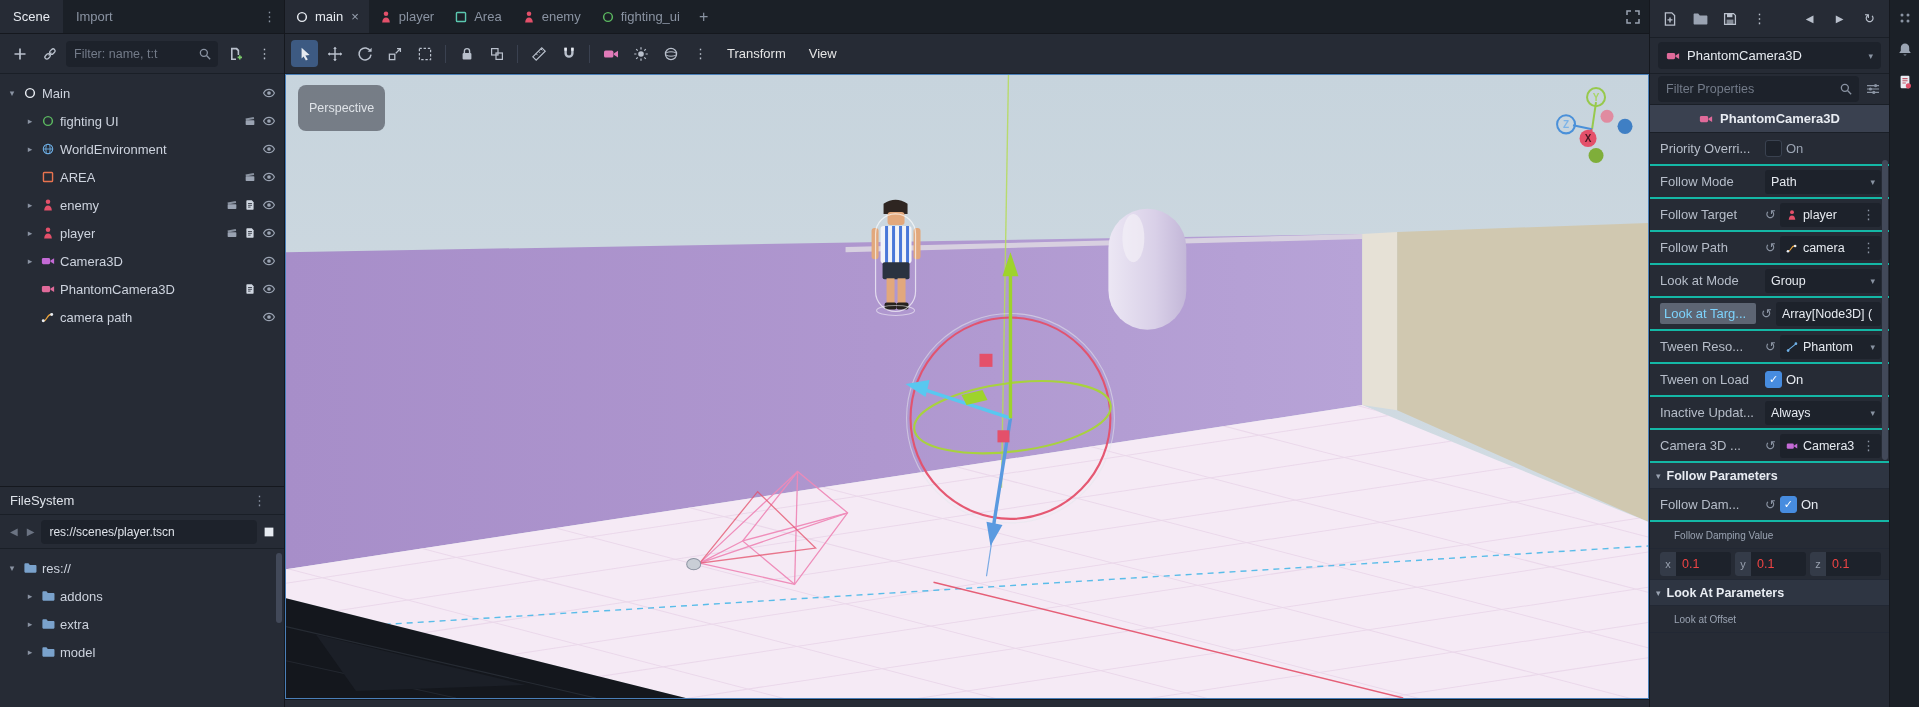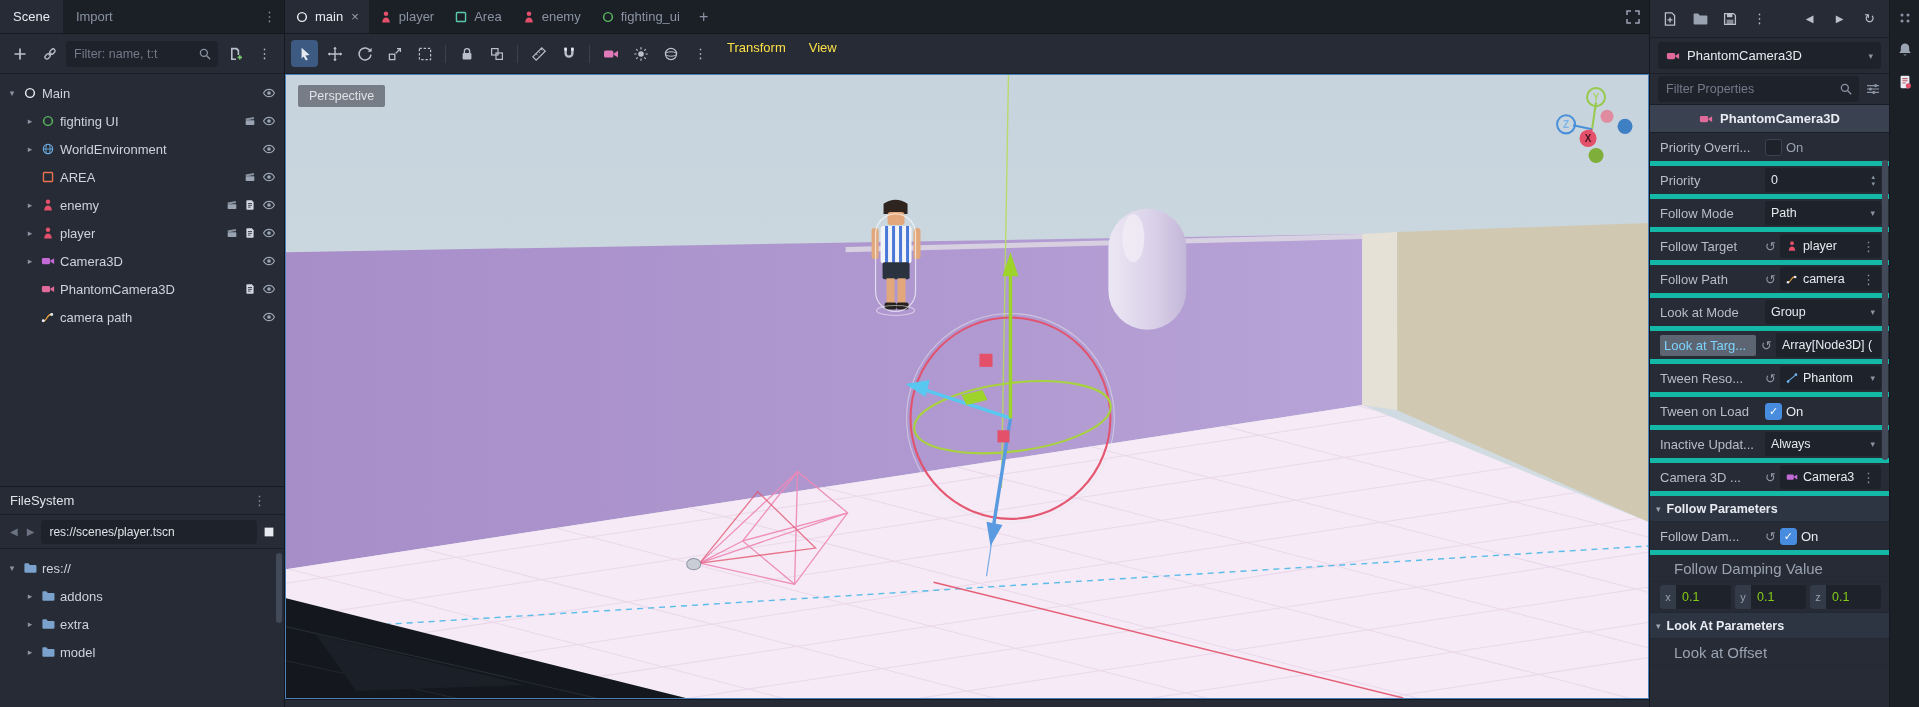--- a/index.html
+++ b/index.html
@@ -44,54 +44,54 @@
 .breadcrumb{flex:1;background:#1d222b;border-radius:4px;height:24px;display:flex;align-items:center;padding:0 8px;font-size:12px;color:#dfe3ea;overflow:hidden;white-space:nowrap}
 .fs-filter{height:34px;display:flex;align-items:center;gap:6px;padding:0 8px;border-bottom:1px solid #1a1f27}
 .vscroll{position:absolute;right:2px;width:6px;border-radius:3px;background:#424959}
 
 .col-center{flex:1;display:flex;flex-direction:column;min-width:0;background:#262b35}
 .scenetabs{height:34px;background:#1b2027;display:flex;align-items:stretch;border-bottom:1px solid #15181e}
 .stab{display:flex;align-items:center;gap:6px;padding:0 10px;color:#8a93a2;font-size:13px;white-space:nowrap}
 .stab.active{background:#262b35;color:#e7ebf1}
 .tabclose{font-size:13px;color:#9aa3b2;margin-left:2px}
 .newtab{display:flex;align-items:center;padding:0 9px;color:#8a93a2;font-size:16px}
-.menuitem{padding:0 10px;height:27px;display:flex;color:#fde047;border-radius:4px}
+.menuitem{padding:0 10px;height:27px;display:flex;align-items:center;color:#e5e5e5;border-radius:4px}
 .vpwrap{flex:1;position:relative;border:1px solid #4a7fb8;overflow:hidden;background:#ccd9e1}
 .vpsvg{position:absolute;inset:0;width:100%;height:100%}
-.persp{position:absolute;top:10px;left:12px;background:rgba(98,103,112,.8);color:#dfe3e8;font-size:12.5px;padding:4px 11px;border-radius:2px}
+.persp{position:absolute;top:10px;left:12px;background:rgba(98,103,112,.8);color:#dfe3e8;font-size:12.5px;padding:16px 11px;border-radius:8px}
 .bottomstrip{height:8px;background:#262b35;border-top:1px solid #15181e}
 
 .col-insp{width:240px;flex:0 0 240px;display:flex;flex-direction:column;background:#262b35;border-left:1px solid #15181e;overflow:hidden;position:relative}
 .resrow{padding:4px 8px;border-bottom:1px solid #1a1f27}
 .resdd{background:#1d222b;height:27px;border-radius:4px;display:flex;align-items:center;gap:7px;padding:0 8px;font-size:13px;color:#e7ebf1}
 .filterrow{display:flex;align-items:center;gap:6px;padding:3px 8px;border-bottom:1px solid #1a1f27;height:31px}
 .pcat{height:28px;background:#3a4150;display:flex;align-items:center;justify-content:center;gap:7px;font-weight:700;font-size:13px;color:#e8ecf2;border-bottom:1px solid #1a1f27}
 .prows{flex:1;overflow:hidden}
-.prow{height:33px;display:flex;align-items:center;padding:0 8px 0 10px;gap:5px;border-bottom:5px solid #14b8a6;font-size:13px}
+.prow{height:33px;display:flex;align-items:center;padding:0 8px 0 10px;gap:5px;border-bottom:2px solid #14b8a6;font-size:13px}
 .plabel{width:100px;flex:0 0 auto;color:#b6bdc9;white-space:nowrap;overflow:hidden}
 .plabel.hl{background:#5d6573;color:#7dd3fc;border-radius:2px;padding:3px 4px;width:96px}
 .pval{flex:1;display:flex;align-items:center;gap:4px;min-width:0}
 .inbox{background:#1d222b;border-radius:3px;height:24px;display:flex;align-items:center;padding:0 6px;gap:5px;flex:1;min-width:0}
 .inbox .val{flex:1;color:#e6eaf0;white-space:nowrap;overflow:hidden;font-size:12.5px}
 .chev{color:#8a93a2;font-size:9px;flex:0 0 auto}
 .dots{color:#8a93a2;font-size:13px;flex:0 0 auto}
 .revert{color:#8a93a2;font-size:13px;flex:0 0 auto}
 .spinarrows{display:flex;flex-direction:column;line-height:7px;font-size:7px;color:#8a93a2}
 .checkbox{width:17px;height:17px;border-radius:3px;background:#1d222b;border:1px solid #3a4250;display:flex;align-items:center;justify-content:center;font-size:11px;color:transparent;flex:0 0 auto}
 .checkbox.checked{background:#478cdf;border-color:#478cdf;color:#fff}
 .checkbox.checked::after{content:"✓"}
 .onlabel{color:#9aa3b2}
 .onlabel.lit{color:#e6eaf0}
 .psection{height:26px;background:#2e3542;display:flex;align-items:center;gap:6px;padding:0 6px;font-weight:700;color:#e8ecf2;font-size:12.5px;border-bottom:1px solid #222834}
 .psection .sarrow{font-size:9px;color:#9aa3b2;font-weight:400}
-.psub{height:27px;display:flex;align-items:center;padding:0 8px 0 24px;color:#9aa3b2;font-size:15px;border-bottom:1px solid #222834}
+.psub{height:27px;display:flex;align-items:center;padding:0 8px 0 24px;color:#9aa3b2;font-size:10px;border-bottom:1px solid #222834}
 .vecrow{height:31px;display:flex;align-items:center;gap:4px;padding:0 8px 0 10px;border-bottom:1px solid #222834}
 .veccell{flex:1;display:flex;align-items:stretch;background:#1d222b;border-radius:3px;overflow:hidden;height:24px}
 .axchip{width:16px;background:#343b48;color:#98a0ae;display:flex;align-items:center;justify-content:center;font-size:11px;flex:0 0 auto}
-.vecval{padding:0 6px;display:flex;align-items:center;color:#84cc16;font-size:12.5px}
+.vecval{padding:0 6px;display:flex;align-items:center;color:#ef4444;font-size:12.5px}
 
 .col-strip{width:30px;flex:0 0 30px;background:#1b2027;border-left:1px solid #15181e;display:flex;flex-direction:column;align-items:center;gap:16px;padding-top:10px}
 </style>
 </head>
 <body>
 
 <svg width="0" height="0" style="position:absolute" aria-hidden="true">
 <defs>
 <symbol id="i-eye" viewBox="0 0 16 16">
         <path d="M1.8 8C3 5.4 5.3 3.8 8 3.8S13 5.4 14.2 8C13 10.6 10.7 12.2 8 12.2S3 10.6 1.8 8z" fill="none" stroke="currentColor" stroke-width="1.3"></path>
@@ -739,32 +739,20 @@
   </div>
   <div class="prows">
     <div class="prow">
       <div class="plabel">Priority Overri...</div>
       <div class="pval">
         <span class="checkbox"></span>
         <span class="onlabel">On</span>
       </div>
     </div>
     <div class="prow">
-      <div class="plabel">Priority</div>
-      <div class="pval">
-        <div class="inbox">
-          <span class="val">0</span>
-          <span class="spinarrows">
-              <span>▴</span>
-              <span>▾</span>
-            </span>
-        </div>
-      </div>
-    </div>
-    <div class="prow">
       <div class="plabel">Follow Mode</div>
       <div class="pval">
         <div class="inbox">
           <span class="val">Path</span>
           <span class="chev">▾</span>
         </div>
       </div>
     </div>
     <div class="prow">
       <div class="plabel">Follow Target</div>

